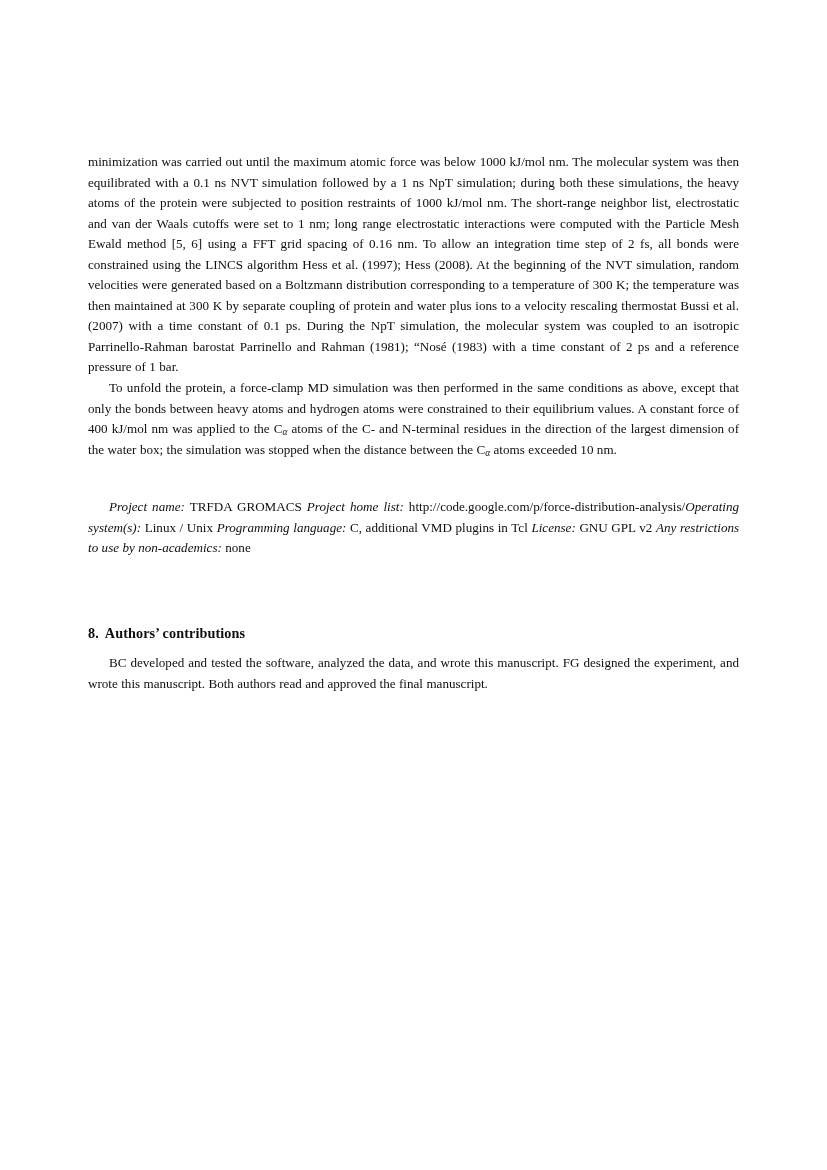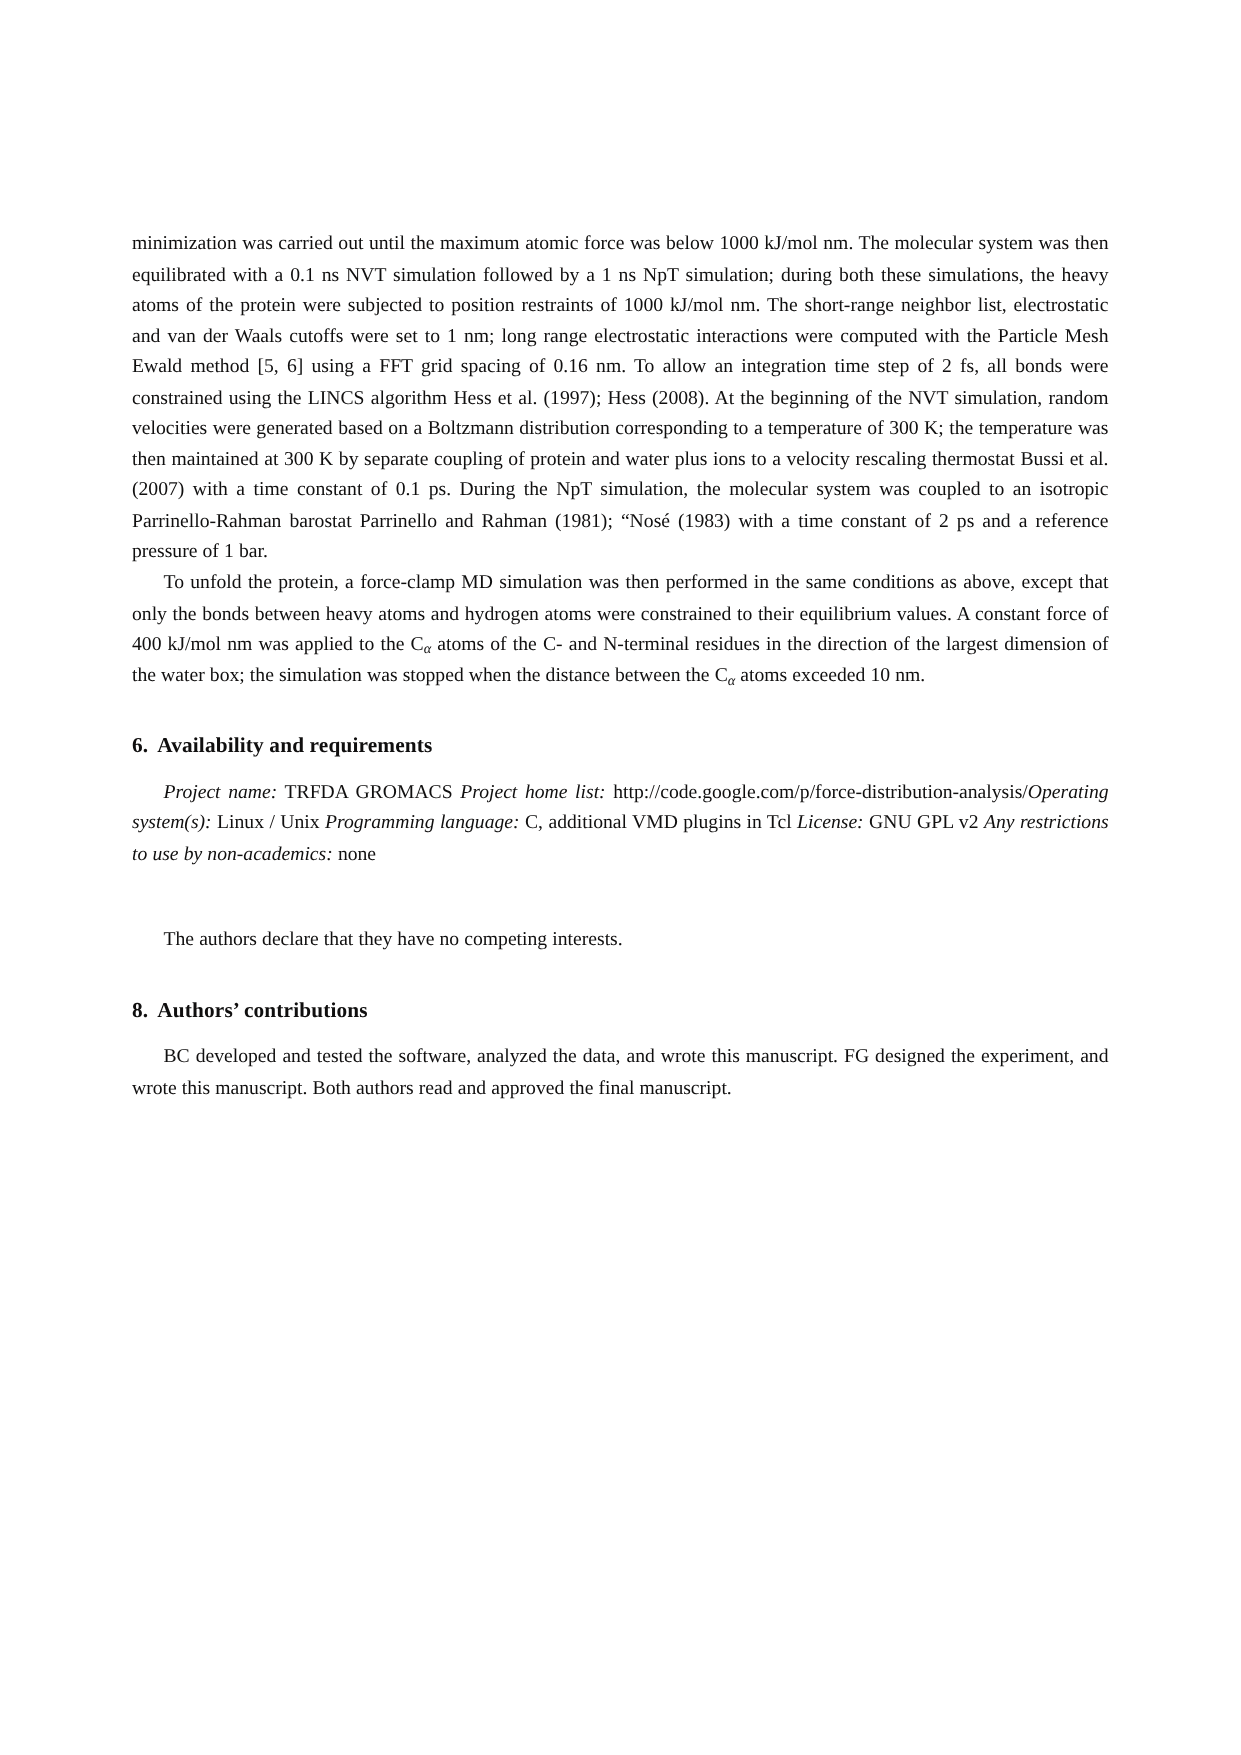--- a/index.html
+++ b/index.html
@@ -93,42 +93,40 @@
 
     <div class="sp-para"></div>
 
     <p class="body indent"><span>To unfold the protein, a force-clamp MD simulation was then performed in the same conditions as above, except that only the bonds between heavy atoms and hydrogen atoms were constrained to their equilibrium values. A constant force of 400 kJ/mol nm was applied to the </span><span class="csub nowrap"><span>C</span><sub>α</sub></span><span> atoms of the C- and N-terminal residues in the direction of the largest dimension of the water box; the simulation was stopped when the distance between the </span><span class="csub nowrap"><span>C</span><sub>α</sub></span><span> atoms exceeded 10 nm.</span></p>
 
     <div class="sp-para"></div>
 
 
     <div class="sp-before-section"></div>
 
-    <h2 class="section"><span class="secnum">6.</span><span>Availability and requirements</span></h2>
 
     <div class="sp-after-section"></div>
 
     <p class="body indent"><span class="it">Project name:</span>
       <span>TRFDA GROMACS</span>
       <span class="it">Project home list:</span>
       <span>http://code.google.com/p/force-distribution-analysis/</span><span class="it">Operating system(s):</span>
       <span>Linux / Unix</span>
       <span class="it">Programming language:</span>
       <span>C, additional VMD plugins in Tcl</span>
       <span class="it">License:</span>
       <span>GNU GPL v2</span>
       <span class="it">Any restrictions to use by non-academics:</span>
       <span>none</span></p>
 
     <div class="sp-before-section"></div>
 
 
     <div class="sp-after-section"></div>
 
-    <p class="body indent">The authors declare that they have no competing interests.</p>
 
     <div class="sp-before-section"></div>
 
     <h2 class="section"><span class="secnum">8.</span><span>Authors’ contributions</span></h2>
 
     <div class="sp-after-section"></div>
 
     <p class="body indent">BC developed and tested the software, analyzed the data, and wrote this manuscript. FG designed the experiment, and wrote this manuscript. Both authors read and approved the final manuscript.</p>
 
   </div>

